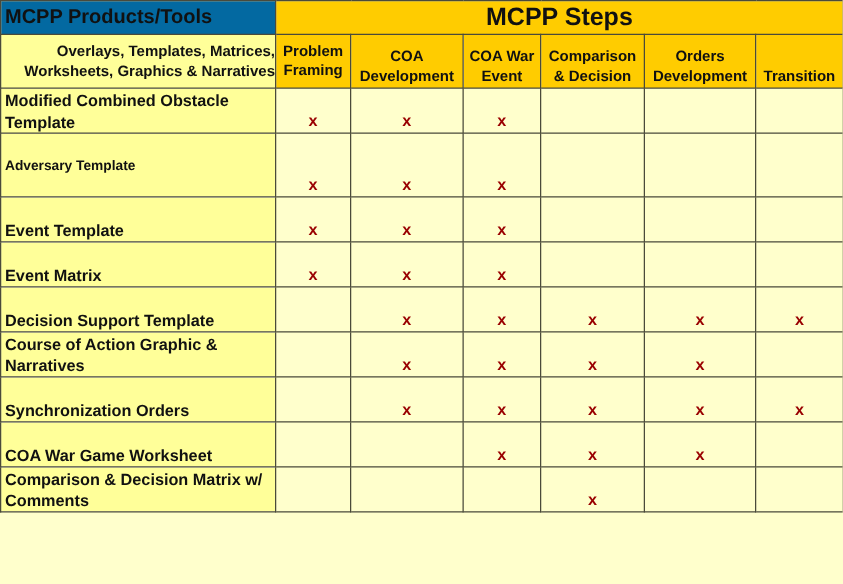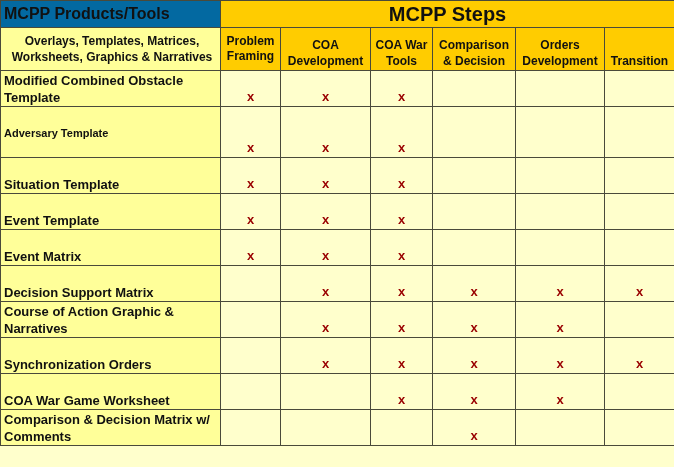--- a/index.html
+++ b/index.html
@@ -30,21 +30,21 @@
     .title-right {
       background: #ffcc00;
       font-size: 20px;
       text-align: center;
       height: 26px;
     }
     .subhead-left {
       background: #ffff99;
       font-size: 12px;
       line-height: 16px;
-      text-align: center;
+      text-align: right;
       padding: 0 0 0 3px;
       height: 42px;
       vertical-align: middle;
     }
     .step-head {
       background: #ffcc00;
       font-size: 12px;
       line-height: 16px;
       text-align: center;
       vertical-align: bottom;
@@ -98,21 +98,21 @@
     <td class="step-head pf">
       <div>Problem</div>
       <div>Framing</div>
     </td>
     <td class="step-head">
       <div>COA</div>
       <div>Development</div>
     </td>
     <td class="step-head">
       <div>COA War</div>
-      <div>Tools</div>
+      <div>Event</div>
     </td>
     <td class="step-head">
       <div>Comparison</div>
       <div>&amp; Decision</div>
     </td>
     <td class="step-head">
       <div>Orders</div>
       <div>Development</div>
     </td>
     <td class="step-head">
@@ -141,32 +141,20 @@
         <td class="cell">x</td>
         <td class="cell">x</td>
         <td class="cell">x</td>
         <td class="cell"></td>
         <td class="cell"></td>
         <td class="cell"></td>
       </tr>
       <tr>
         <td class="row-label">
           <div></div>
-          <div>Situation Template</div>
-        </td>
-        <td class="cell">x</td>
-        <td class="cell">x</td>
-        <td class="cell">x</td>
-        <td class="cell"></td>
-        <td class="cell"></td>
-        <td class="cell"></td>
-      </tr>
-      <tr>
-        <td class="row-label">
-          <div></div>
           <div>Event Template</div>
         </td>
         <td class="cell">x</td>
         <td class="cell">x</td>
         <td class="cell">x</td>
         <td class="cell"></td>
         <td class="cell"></td>
         <td class="cell"></td>
       </tr>
       <tr>
@@ -177,21 +165,21 @@
         <td class="cell">x</td>
         <td class="cell">x</td>
         <td class="cell">x</td>
         <td class="cell"></td>
         <td class="cell"></td>
         <td class="cell"></td>
       </tr>
       <tr>
         <td class="row-label">
           <div></div>
-          <div>Decision Support Matrix</div>
+          <div>Decision Support Template</div>
         </td>
         <td class="cell"></td>
         <td class="cell">x</td>
         <td class="cell">x</td>
         <td class="cell">x</td>
         <td class="cell">x</td>
         <td class="cell">x</td>
       </tr>
       <tr>
         <td class="row-label">

